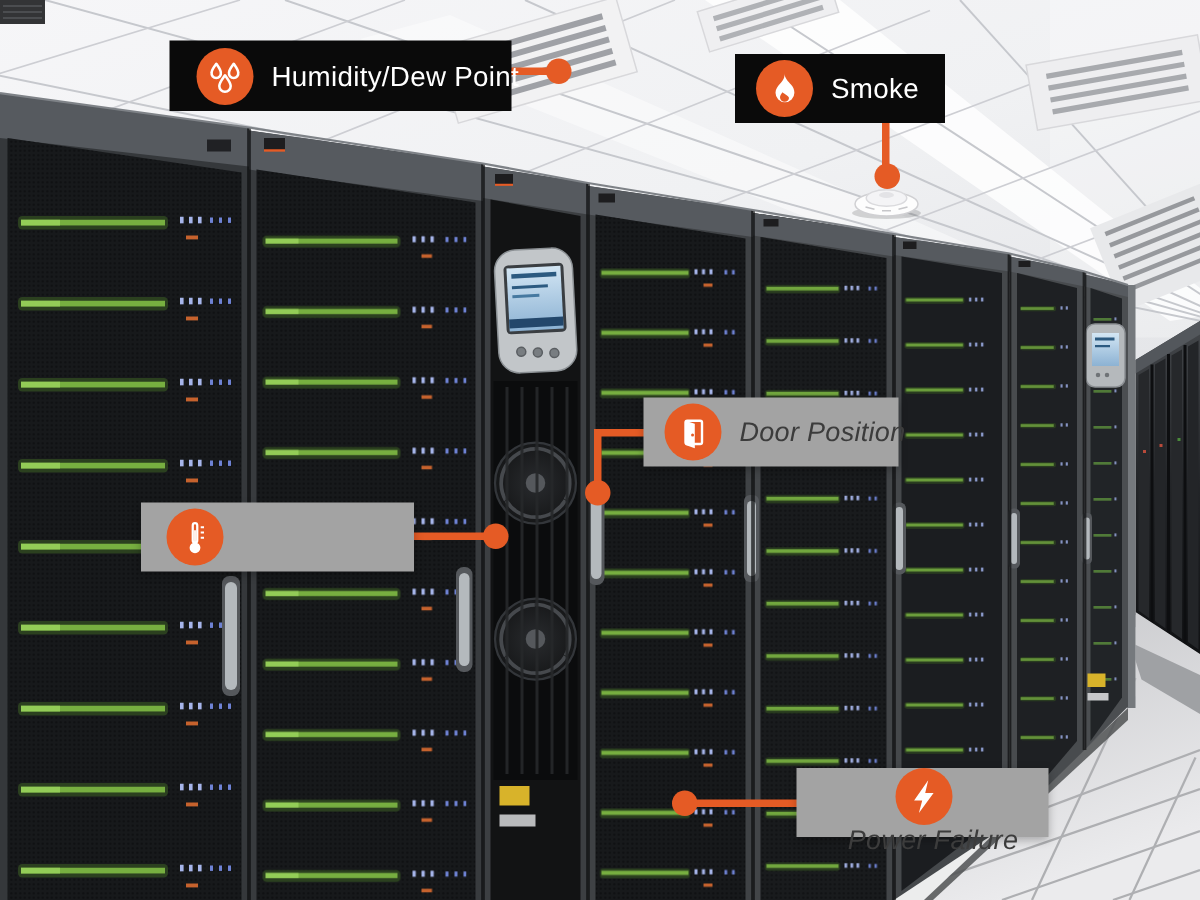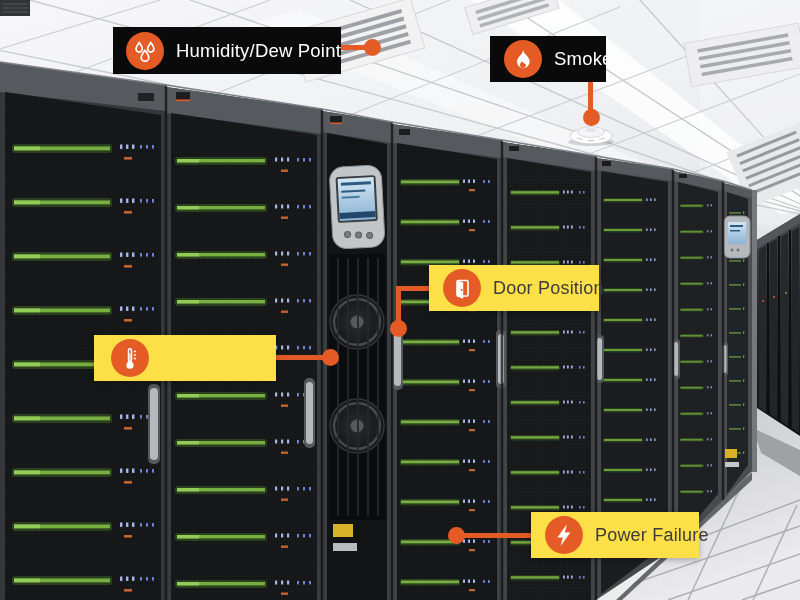--- a/index.html
+++ b/index.html
@@ -1,21 +1,21 @@
 <!DOCTYPE html>
 <html><head>
 <meta charset="utf-8">
 <style>
   html,body{margin:0;padding:0;background:#222;}
   .stage{position:relative;width:800px;height:600px;overflow:hidden;
          font-family:"Liberation Sans",sans-serif;background:#eceded;}
   .scene{position:absolute;left:0;top:0;}
   .callout{position:absolute;display:flex;align-items:center;box-sizing:border-box;z-index:6;}
   .callout.dark{background:#0a0a0a;color:#ffffff;}
-  .callout.light{background:#fde047;color:#3c3c3c;box-shadow:0 2px 6px rgba(0,0,0,.28);}
+  .callout.light{background:#a3a3a3;color:#3c3c3c;box-shadow:0 2px 6px rgba(0,0,0,.28);font-style:italic;}
   .callout .txt{font-size:18px;letter-spacing:.2px;white-space:nowrap;}
   .callout.dark .txt{font-size:18.5px;}
   .ico{width:38px;height:38px;border-radius:50%;background:#E55B25;flex:0 0 38px;
        display:flex;align-items:center;justify-content:center;margin-right:12px;}
   .conn{position:absolute;background:#E55B25;z-index:5;}
   .dot{position:absolute;width:17px;height:17px;border-radius:50%;background:#E55B25;z-index:5;}
 </style>
 </head>
 <body>
 
@@ -426,32 +426,32 @@
 <div class="conn" style="left:398px;top:286px;width:33px;height:5px;"></div>
 <div class="conn" style="left:396px;top:286px;width:5px;height:38px;"></div>
 <div class="dot" style="left:390px;top:320px;"></div>
 
 <div class="conn" style="left:274px;top:355px;width:52px;height:5px;"></div>
 <div class="dot" style="left:322px;top:349px;"></div>
 
 <div class="conn" style="left:461px;top:533px;width:72px;height:5px;"></div>
 <div class="dot" style="left:448px;top:527px;"></div>
 
-<div class="callout dark" style="left:113px;top:27px;width:228px;height:47px;padding-left:18px;justify-content:flex-end;">
+<div class="callout dark" style="left:113px;top:27px;width:228px;height:47px;padding-left:18px;">
   <span class="ico">
     <svg width="38" height="38" viewBox="0 0 38 38" fill="none" stroke="#fff" stroke-width="1.7" stroke-linejoin="round">
       <path d="M13.2 10.5C14.4 12.3 16.2 14.4 16.2 16.4A3.1 3.1 0 1 1 10.1 16.4C10.1 14.4 12 12.3 13.2 10.5Z"></path>
       <path d="M24.8 10.5C26 12.3 27.8 14.4 27.8 16.4A3.1 3.1 0 1 1 21.7 16.4C21.7 14.4 23.6 12.3 24.8 10.5Z"></path>
       <path d="M19 18.2C20.5 20.4 22.8 23 22.8 25.4A3.8 3.8 0 1 1 15.2 25.4C15.2 23 17.5 20.4 19 18.2Z"></path>
     </svg>
   </span>
   <span class="txt">Humidity/Dew Point</span>
 </div>
 
-<div class="callout dark" style="left:490px;top:36px;width:116px;height:46px;padding-left:14px;">
+<div class="callout dark" style="left:490px;top:36px;width:140px;height:46px;padding-left:14px;">
   <span class="ico">
     <svg width="38" height="38" viewBox="0 0 38 38">
       <path fill="#fff" d="M18.7 8.8c.9 3.1-.9 5-2.7 7-1.6 1.8-3 3.6-3 6.1a6.3 6.3 0 0 0 12.6 0c0-2.3-.9-4.1-2.3-5.6-1.7-1.9-3.8-3.8-4.6-7.5z"></path>
       <path fill="#E55B25" d="M19 27.9a3 3 0 0 1-3-3c0-1.2.8-2.3 1.7-3.4 1 1.1 4.3 2.3 4.3 3.9a3 3 0 0 1-3 2.5z"></path>
     </svg>
   </span>
   <span class="txt">Smoke</span>
 </div>
 
 <div class="callout light" style="left:429px;top:265px;width:170px;height:46px;padding-left:14px;">
@@ -469,21 +469,21 @@
   <span class="ico">
     <svg width="38" height="38" viewBox="0 0 38 38">
       <rect x="17.5" y="9.8" width="3" height="13" rx="1.5" fill="none" stroke="#fff" stroke-width="1.5"></rect>
       <circle cx="19" cy="26.2" r="3.6" fill="#fff"></circle>
       <rect x="18.4" y="14.5" width="1.2" height="9" fill="#fff"></rect>
       <path d="M22.8 12.5h2.2M22.8 16h2.2M22.8 19.5h2.2" stroke="#fff" stroke-width="1.3"></path>
     </svg>
   </span>
 </div>
 
-<div class="callout light" style="left:531px;top:512px;width:168px;height:46px;padding-left:14px;">
+<div class="callout light" style="left:531px;top:512px;width:168px;height:46px;padding-left:14px;flex-direction:column;">
   <span class="ico">
     <svg width="38" height="38" viewBox="0 0 38 38">
       <path fill="#fff" d="M21.8 8.2L12.4 21.6h5.4l-2.2 8.4 9.8-13.4h-5.6z"></path>
     </svg>
   </span>
   <span class="txt">Power Failure</span>
 </div>
 
 </div>
 

